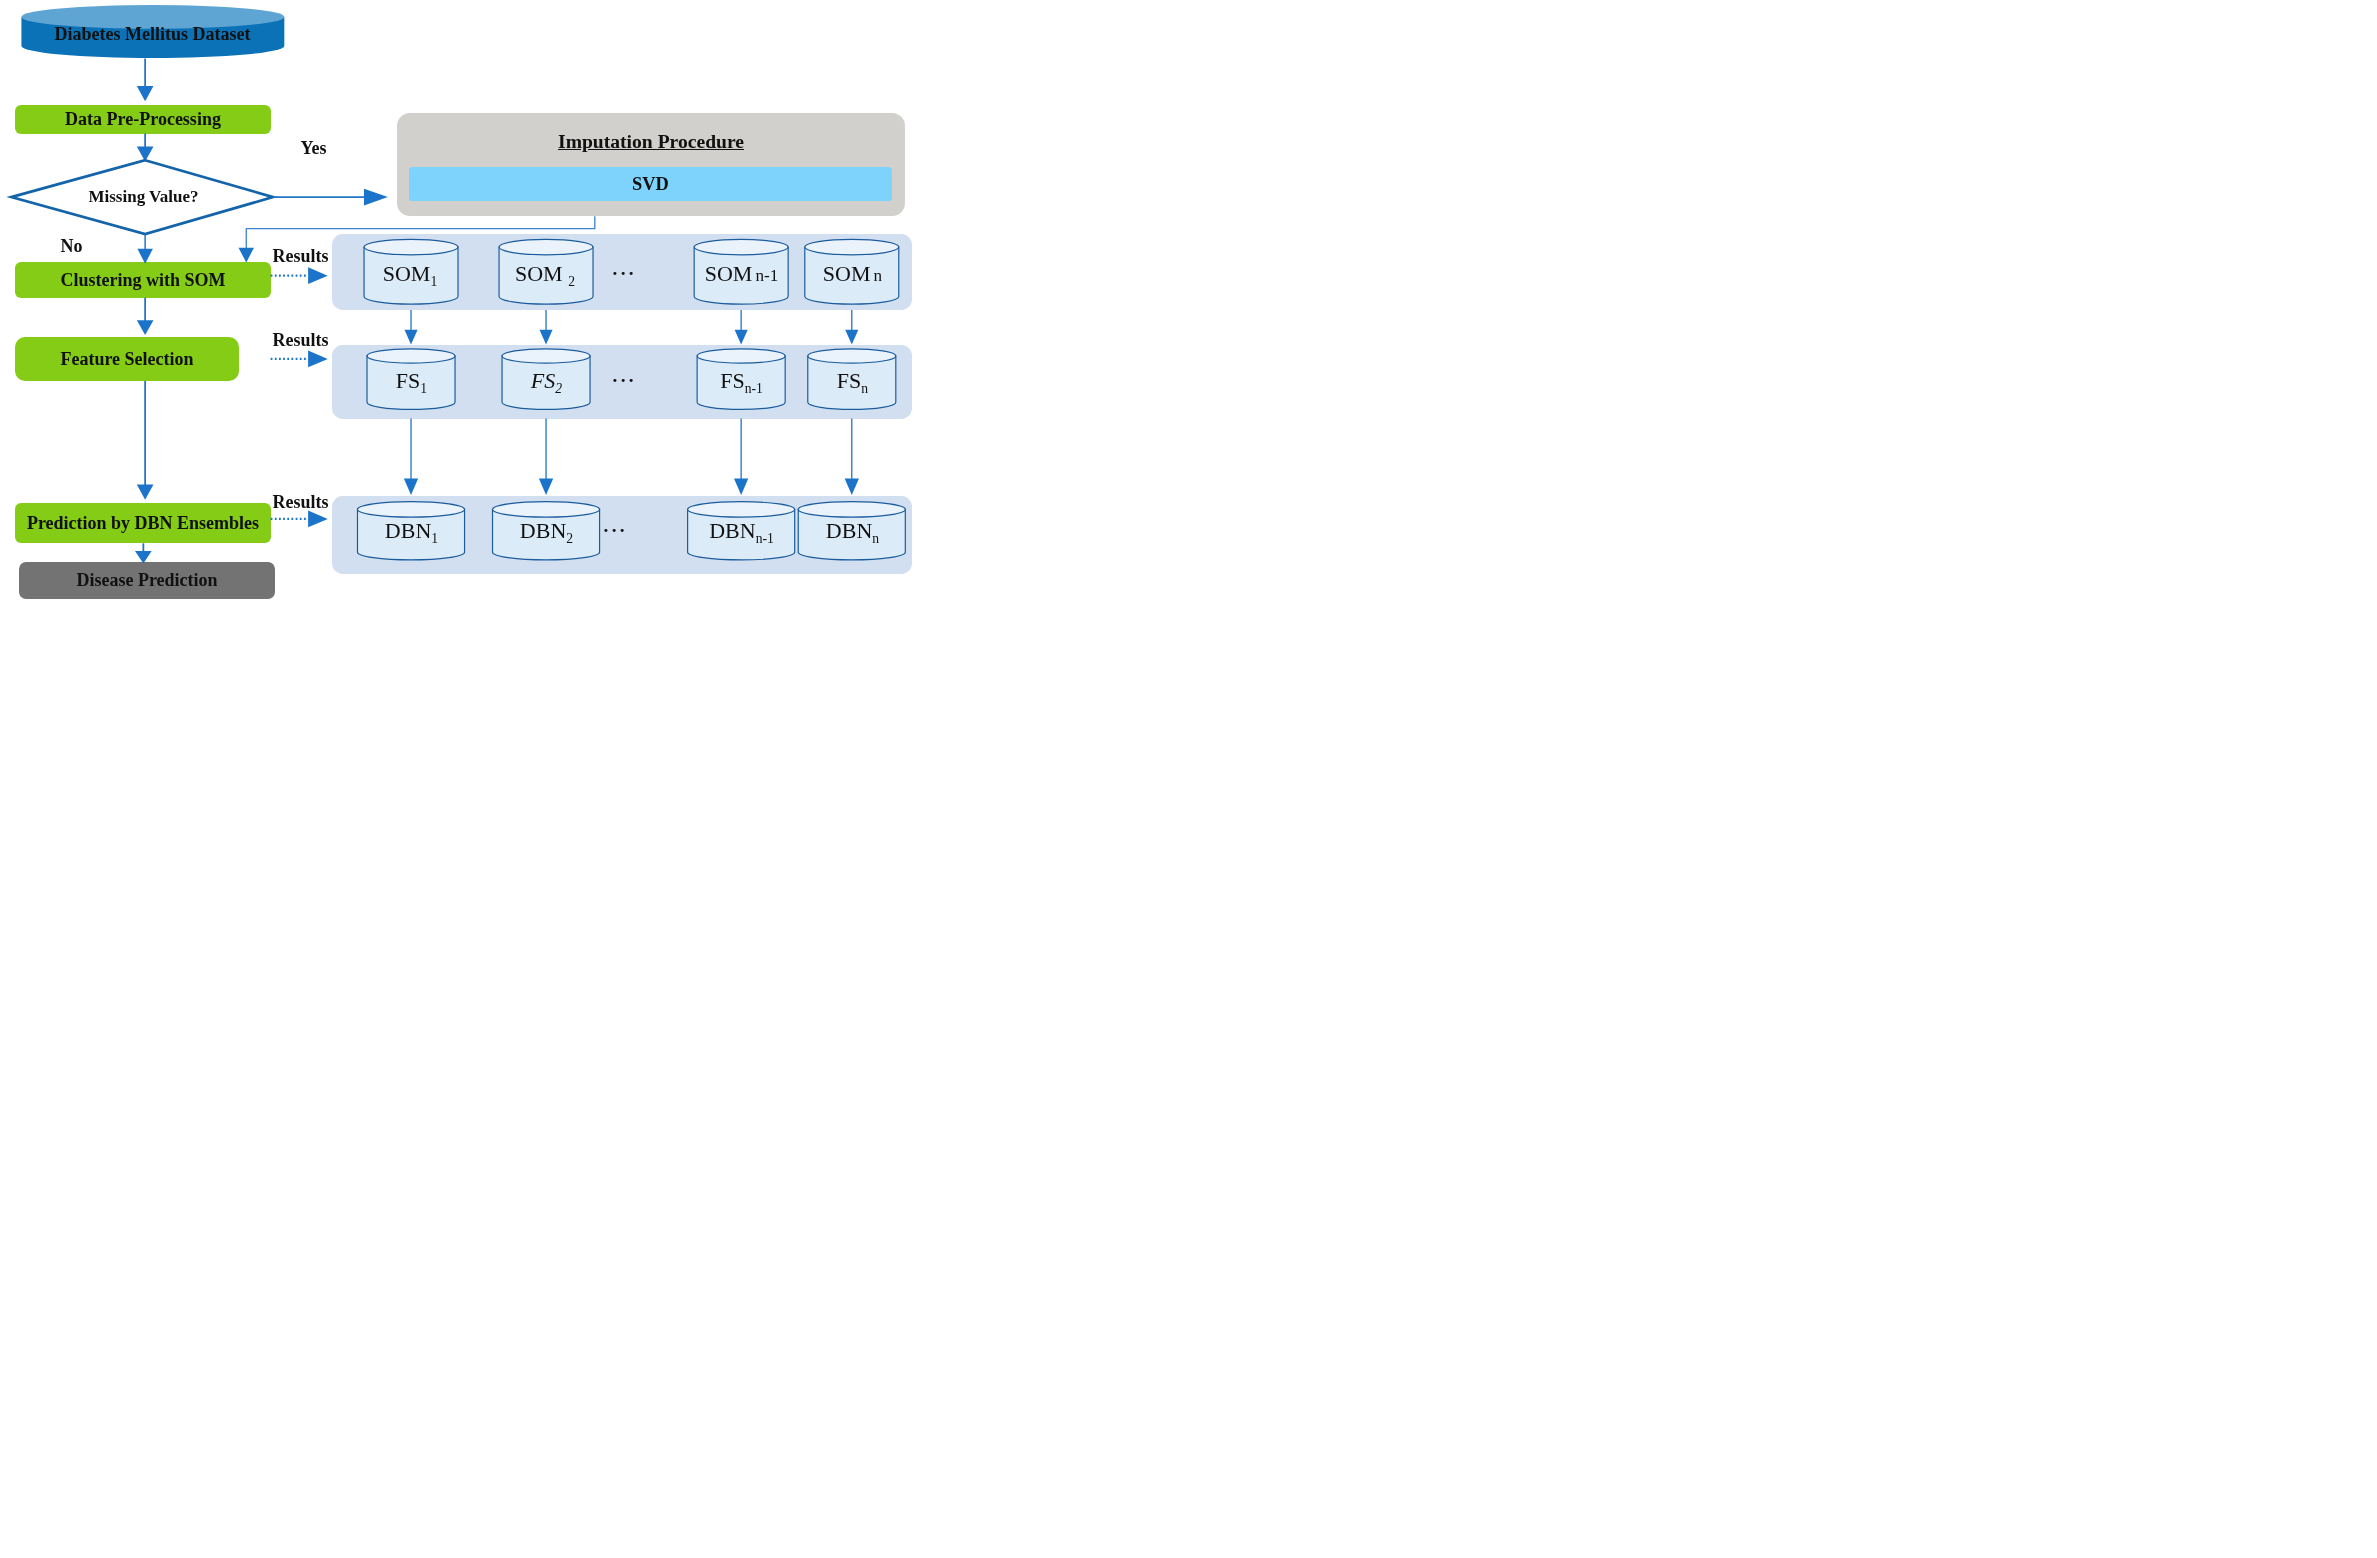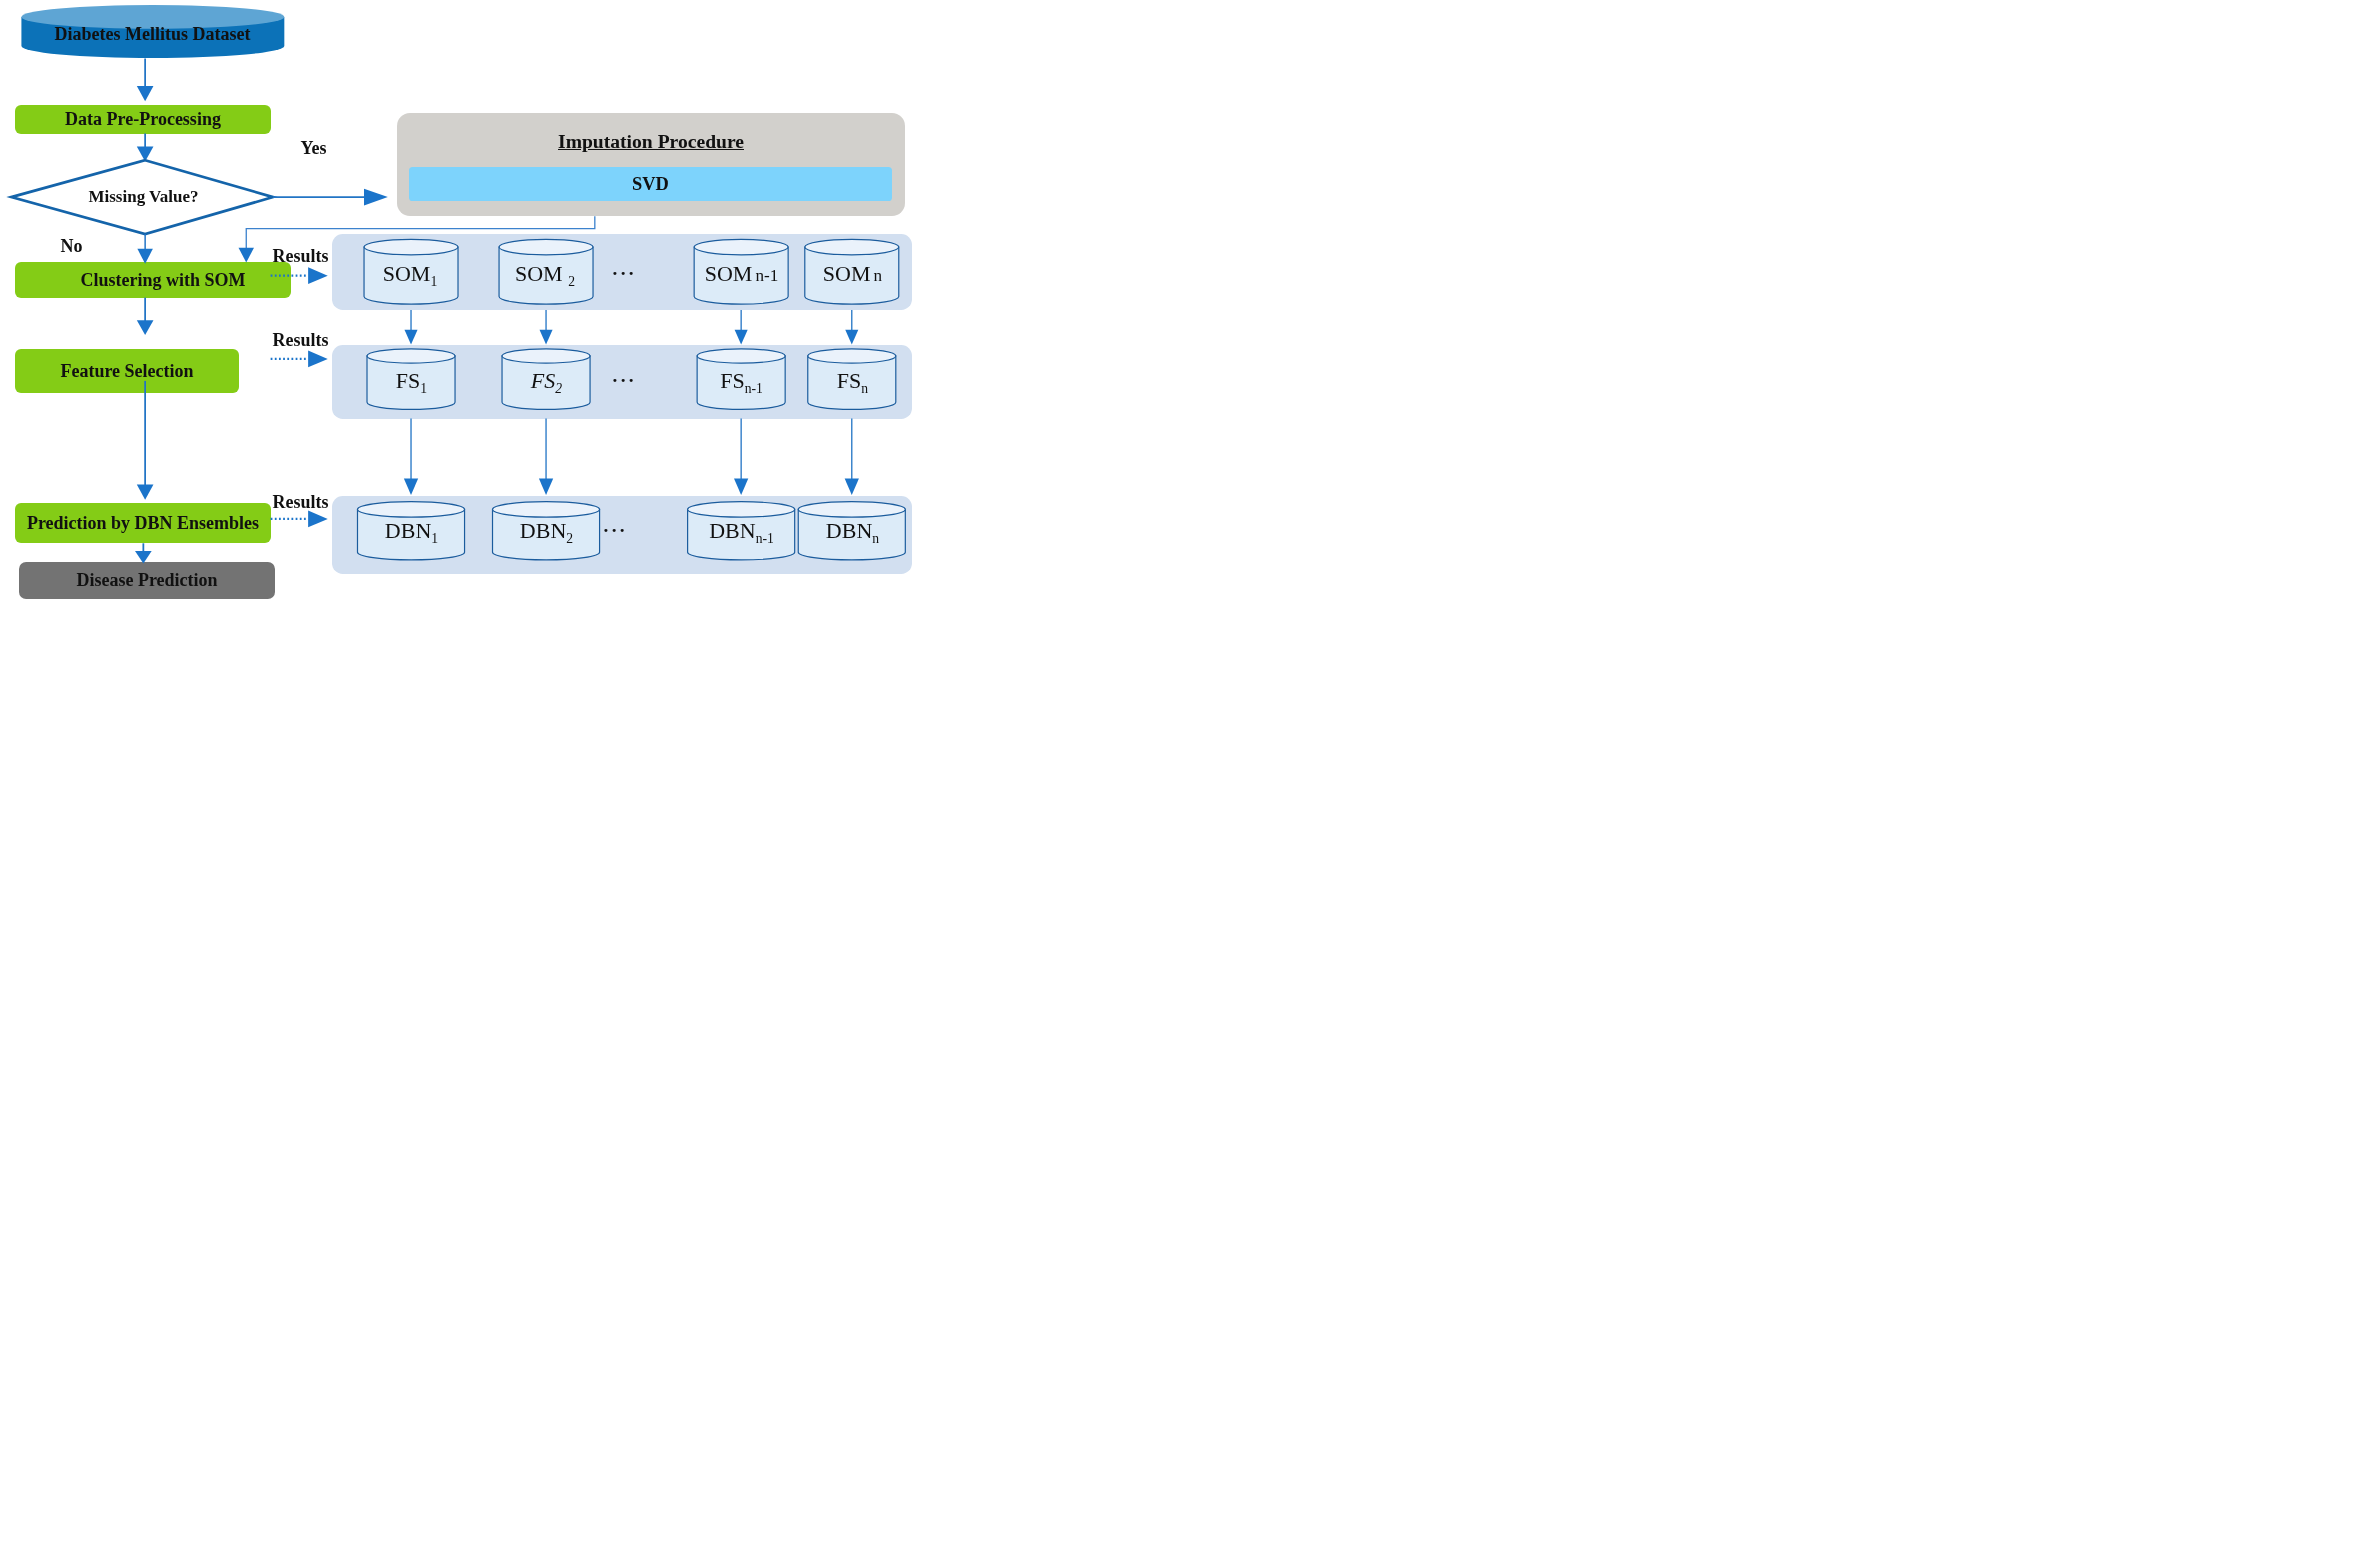--- a/index.html
+++ b/index.html
@@ -50,24 +50,24 @@
 
   <div class="gray-box" style="left:397px;top:113px;width:508px;height:103px;"></div>
   <div class="svd-box" style="left:409px;top:167px;width:483px;height:34px;">
     <span>SVD</span>
   </div>
 
   <div class="container-row" style="left:332px;top:234px;width:580px;height:76px;"></div>
   <div class="container-row" style="left:332px;top:345px;width:580px;height:74px;"></div>
   <div class="container-row" style="left:332px;top:496px;width:580px;height:78px;"></div>
 
-  <div class="node" style="left:15px;top:262px;width:256px;height:36px;padding-left:20px;">
+  <div class="node" style="left:15px;top:262px;width:256px;height:36px;">
     <span>Clustering with SOM</span>
   </div>
-  <div class="node" style="left:15px;top:349px;width:224px;height:44px;">
+  <div class="node" style="left:15px;top:337px;width:224px;height:44px;border-radius:10px;">
     <span>Feature Selection</span>
   </div>
   <div class="node" style="left:15px;top:503px;width:256px;height:40px;">
     <span>Prediction by DBN Ensembles</span>
   </div>
   <div class="node yellow" style="left:19px;top:562px;width:256px;height:37px;">
     <span>Disease Prediction</span>
   </div>
 
   <svg class="layer" width="919" height="603" viewBox="0 0 1545 1013">

